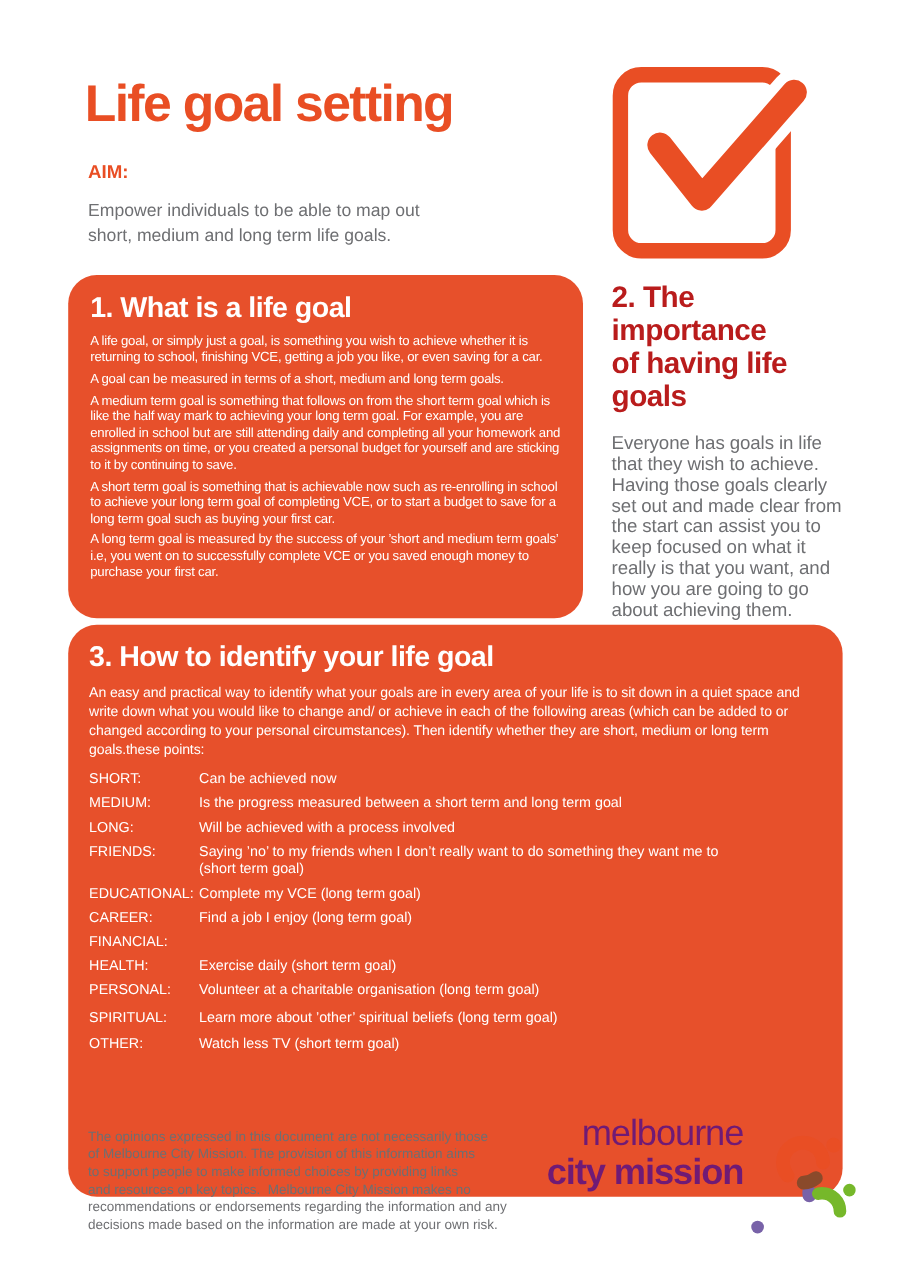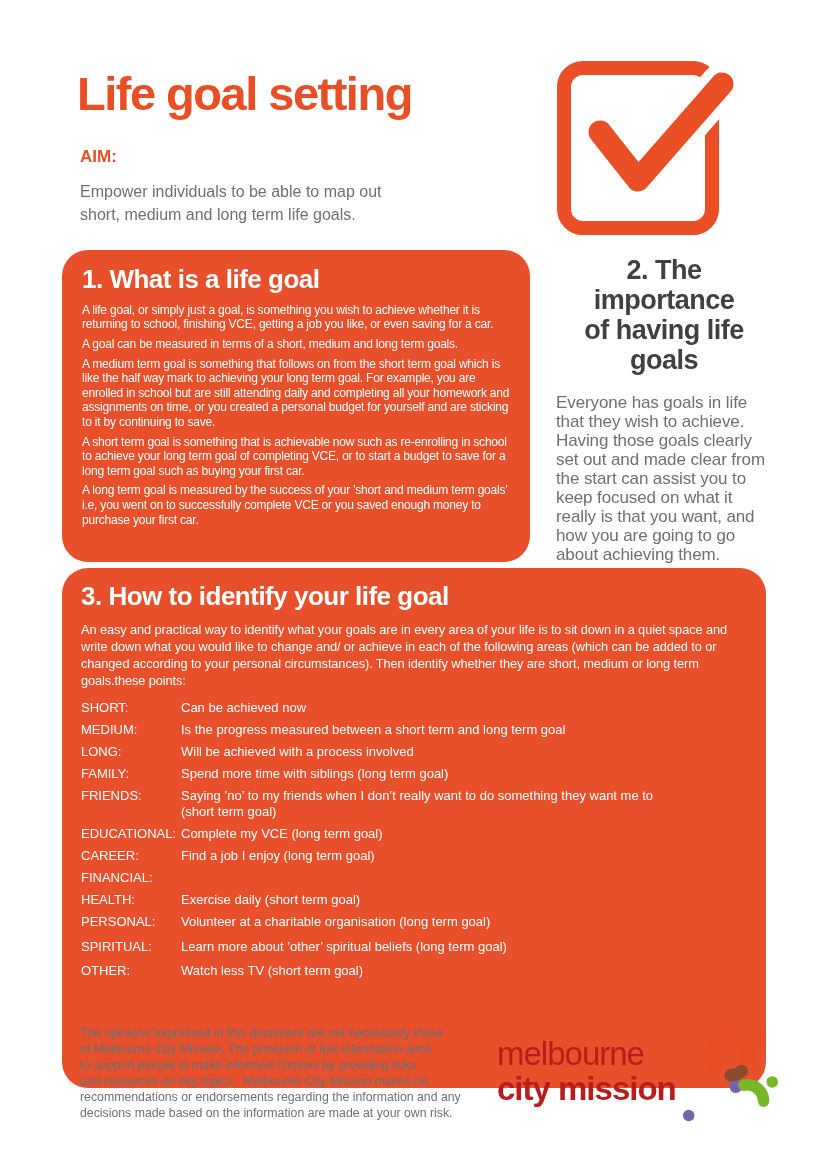--- a/index.html
+++ b/index.html
@@ -44,36 +44,36 @@
     margin:0 0 11px 2px; font-size:12.8px; line-height:17px; letter-spacing:-0.1px;
   }
   .goal-row { display:flex; margin:0 0 5.5px 2px; font-size:13px; line-height:16.5px; }
   .goal-row.spaced { margin-top:8px; }
   .goal-label { flex:0 0 100px; }
   .goal-text  { flex:1; white-space:pre-line; }
 
   
   .sec2 { position:absolute; left:556px; top:256px; width:216px; }
   .sec2 h2 {
-    margin:0; color:#404040; font-size:27px; font-weight:bold;
-    line-height:1.11; letter-spacing:-0.5px; white-space:pre-line;text-align:center;
+    margin:0; color:#b91c1c; font-size:27px; font-weight:bold;
+    line-height:1.11; letter-spacing:-0.5px; white-space:pre-line;
   }
   .sec2 p {
     margin:17px 0 0 0; font-size:17px; color:#6E6F72; line-height:19px;
     letter-spacing:-0.1px;
   }
 
   
   .disclaimer {
     position:absolute; left:80px; top:1026px; margin:0; width:420px;
     font-size:12.3px; color:#6E6F72; line-height:1.3; white-space:pre-line;
   }
   .logo-text {
-    position:absolute; left:497px; top:1036px; color:#b91c1c;
-    line-height:35px; letter-spacing:-1px;
+    position:absolute; left:497px; top:1012px; color:#701a75;
+    line-height:35px; letter-spacing:-1px;text-align:right;
   }
   .logo-line1 { font-size:33px; font-weight:normal; }
   .logo-line2 { font-size:33px; font-weight:bold; }
   .emblem-icon { position:absolute; left:682px; top:1030px; }
 </style>
 </head>
 <body>
 
 <div class="page">
 
@@ -113,24 +113,20 @@
       <span class="goal-label">SHORT:</span>
       <span class="goal-text">Can be achieved now</span>
     </div>
     <div class="goal-row">
       <span class="goal-label">MEDIUM:</span>
       <span class="goal-text">Is the progress measured between a short term and long term goal</span>
     </div>
     <div class="goal-row">
       <span class="goal-label">LONG:</span>
       <span class="goal-text">Will be achieved with a process involved</span>
-    </div>
-    <div class="goal-row">
-      <span class="goal-label">FAMILY:</span>
-      <span class="goal-text">Spend more time with siblings (long term goal)</span>
     </div>
     <div class="goal-row">
       <span class="goal-label">FRIENDS:</span>
       <span class="goal-text">Saying ’no’ to my friends when I don’t really want to do something they want me to
 (short term goal)</span>
     </div>
     <div class="goal-row">
       <span class="goal-label">EDUCATIONAL:</span>
       <span class="goal-text">Complete my VCE (long term goal)</span>
     </div>

